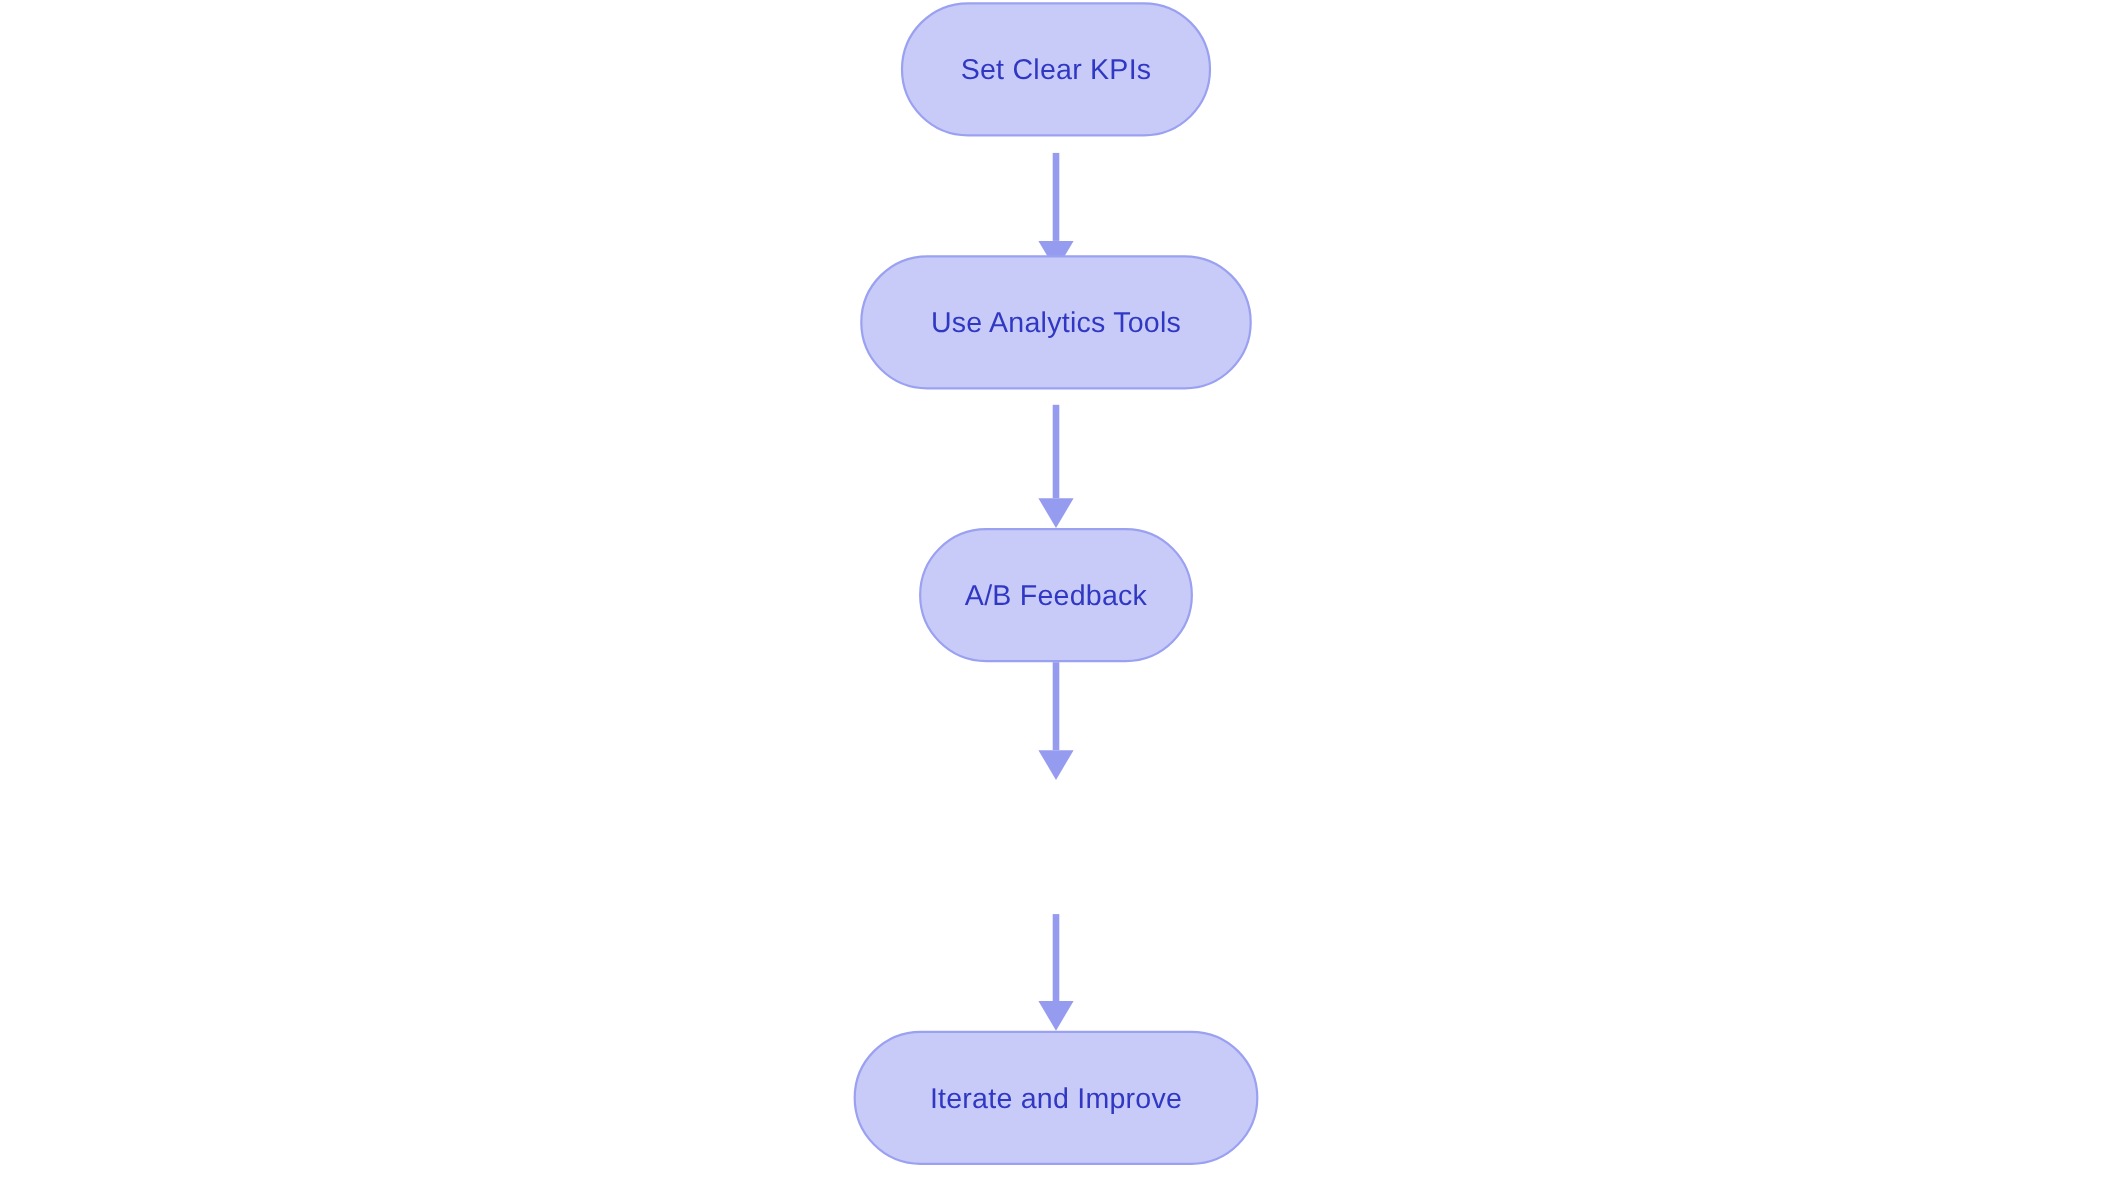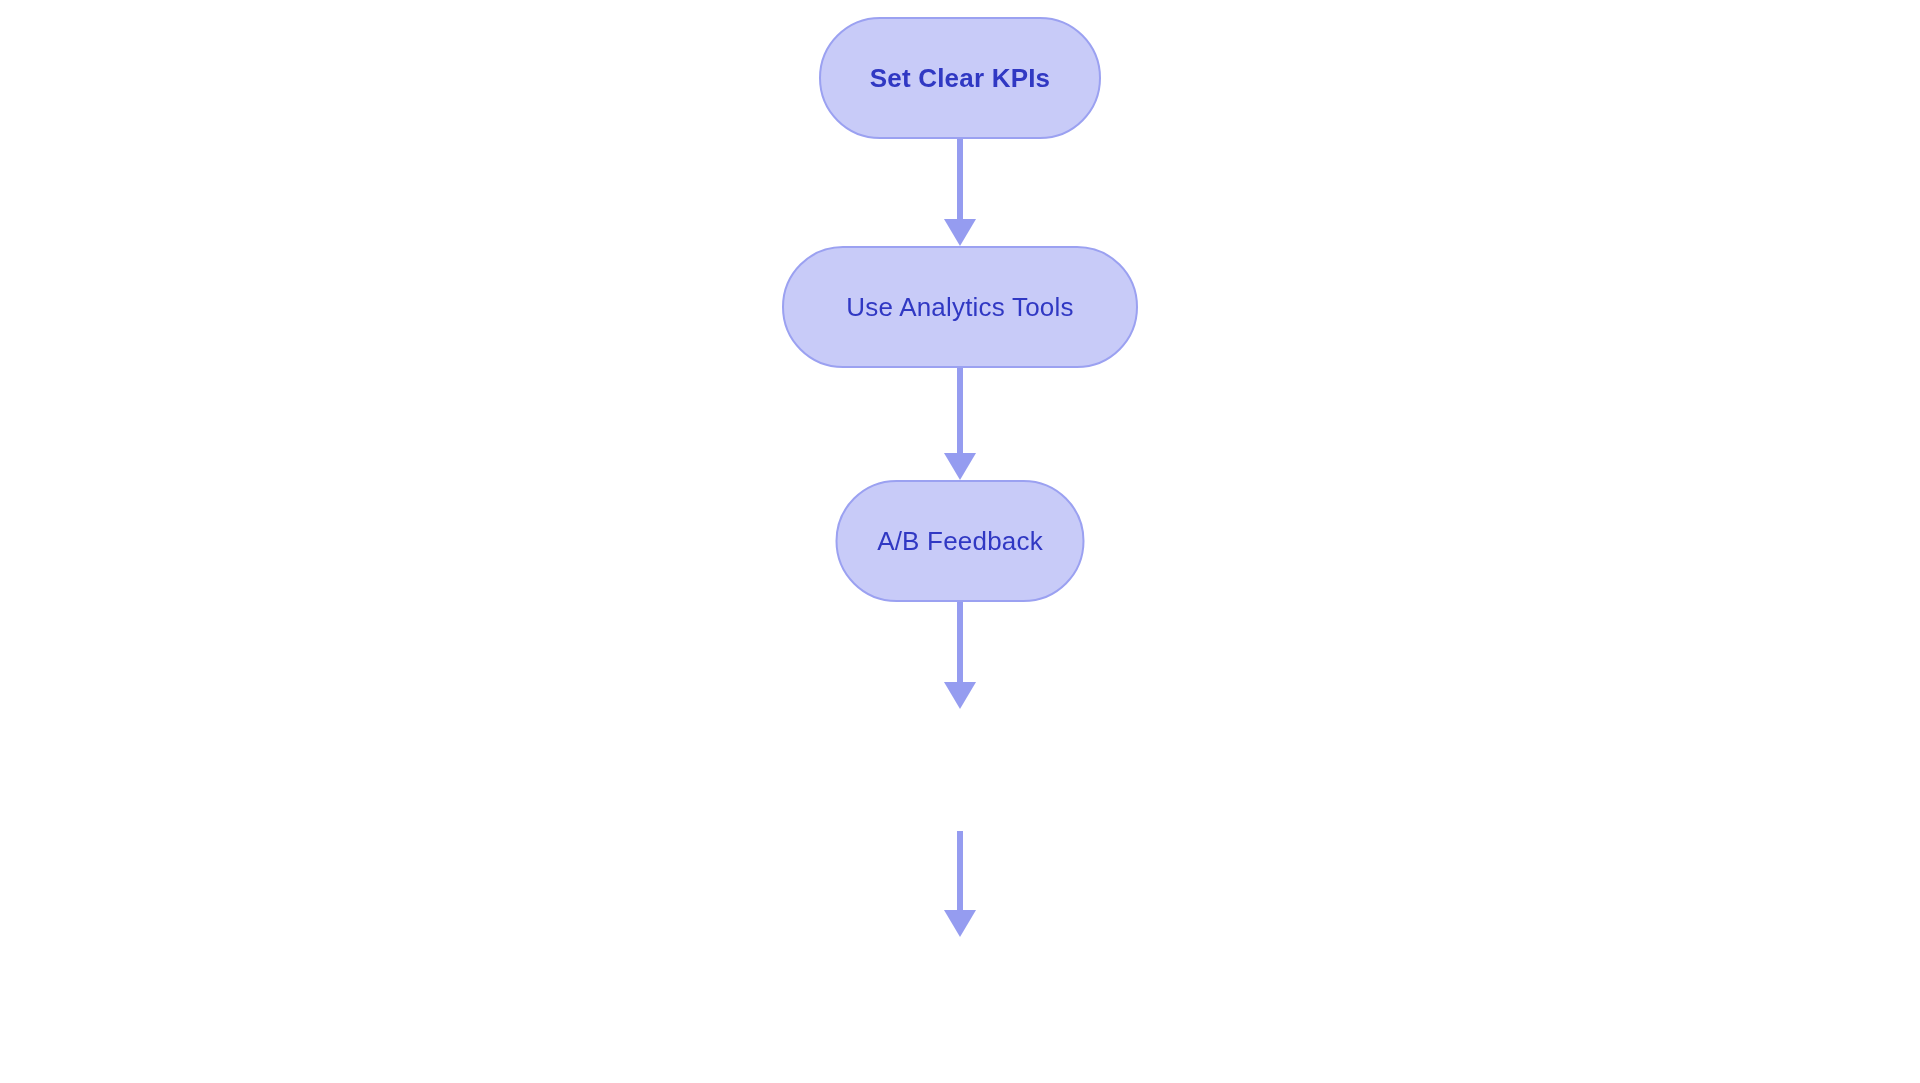--- a/index.html
+++ b/index.html
@@ -32,22 +32,22 @@
     background: var(--node-fill);
     border: 2px solid var(--node-border);
     color: var(--node-text);
     font-size: 26px;
     letter-spacing: 0.2px;
     display: flex;
     align-items: center;
     justify-content: center;
     white-space: nowrap;
   }
-  .node-1 { top: 17px;  width: 282px; font-weight: bold; }
-  .node-2 { top: 246px; width: 356px; text-align: right; }
+  .node-1 { top: 2px;  width: 282px; }
+  .node-2 { top: 232px; width: 356px; text-align: right; }
   .node-3 { top: 480px; width: 249px; }
   .node-4 { top: 709px; width: 332px; }
   .node-5 { top: 937px; width: 368px; }
 
   .arrow {
     position: absolute;
     left: 50%;
     transform: translateX(-50%);
     width: 32px;
     display: flex;
@@ -103,14 +103,17 @@
     <div class="shaft"></div>
     <div class="head"></div>
   </div>
 
 
   <div class="arrow arrow-4">
     <div class="shaft"></div>
     <div class="head"></div>
   </div>
 
+  <div class="node node-5">
+    <span>Iterate and Improve</span>
+  </div>
 
 </div>
 
 </body></html>

